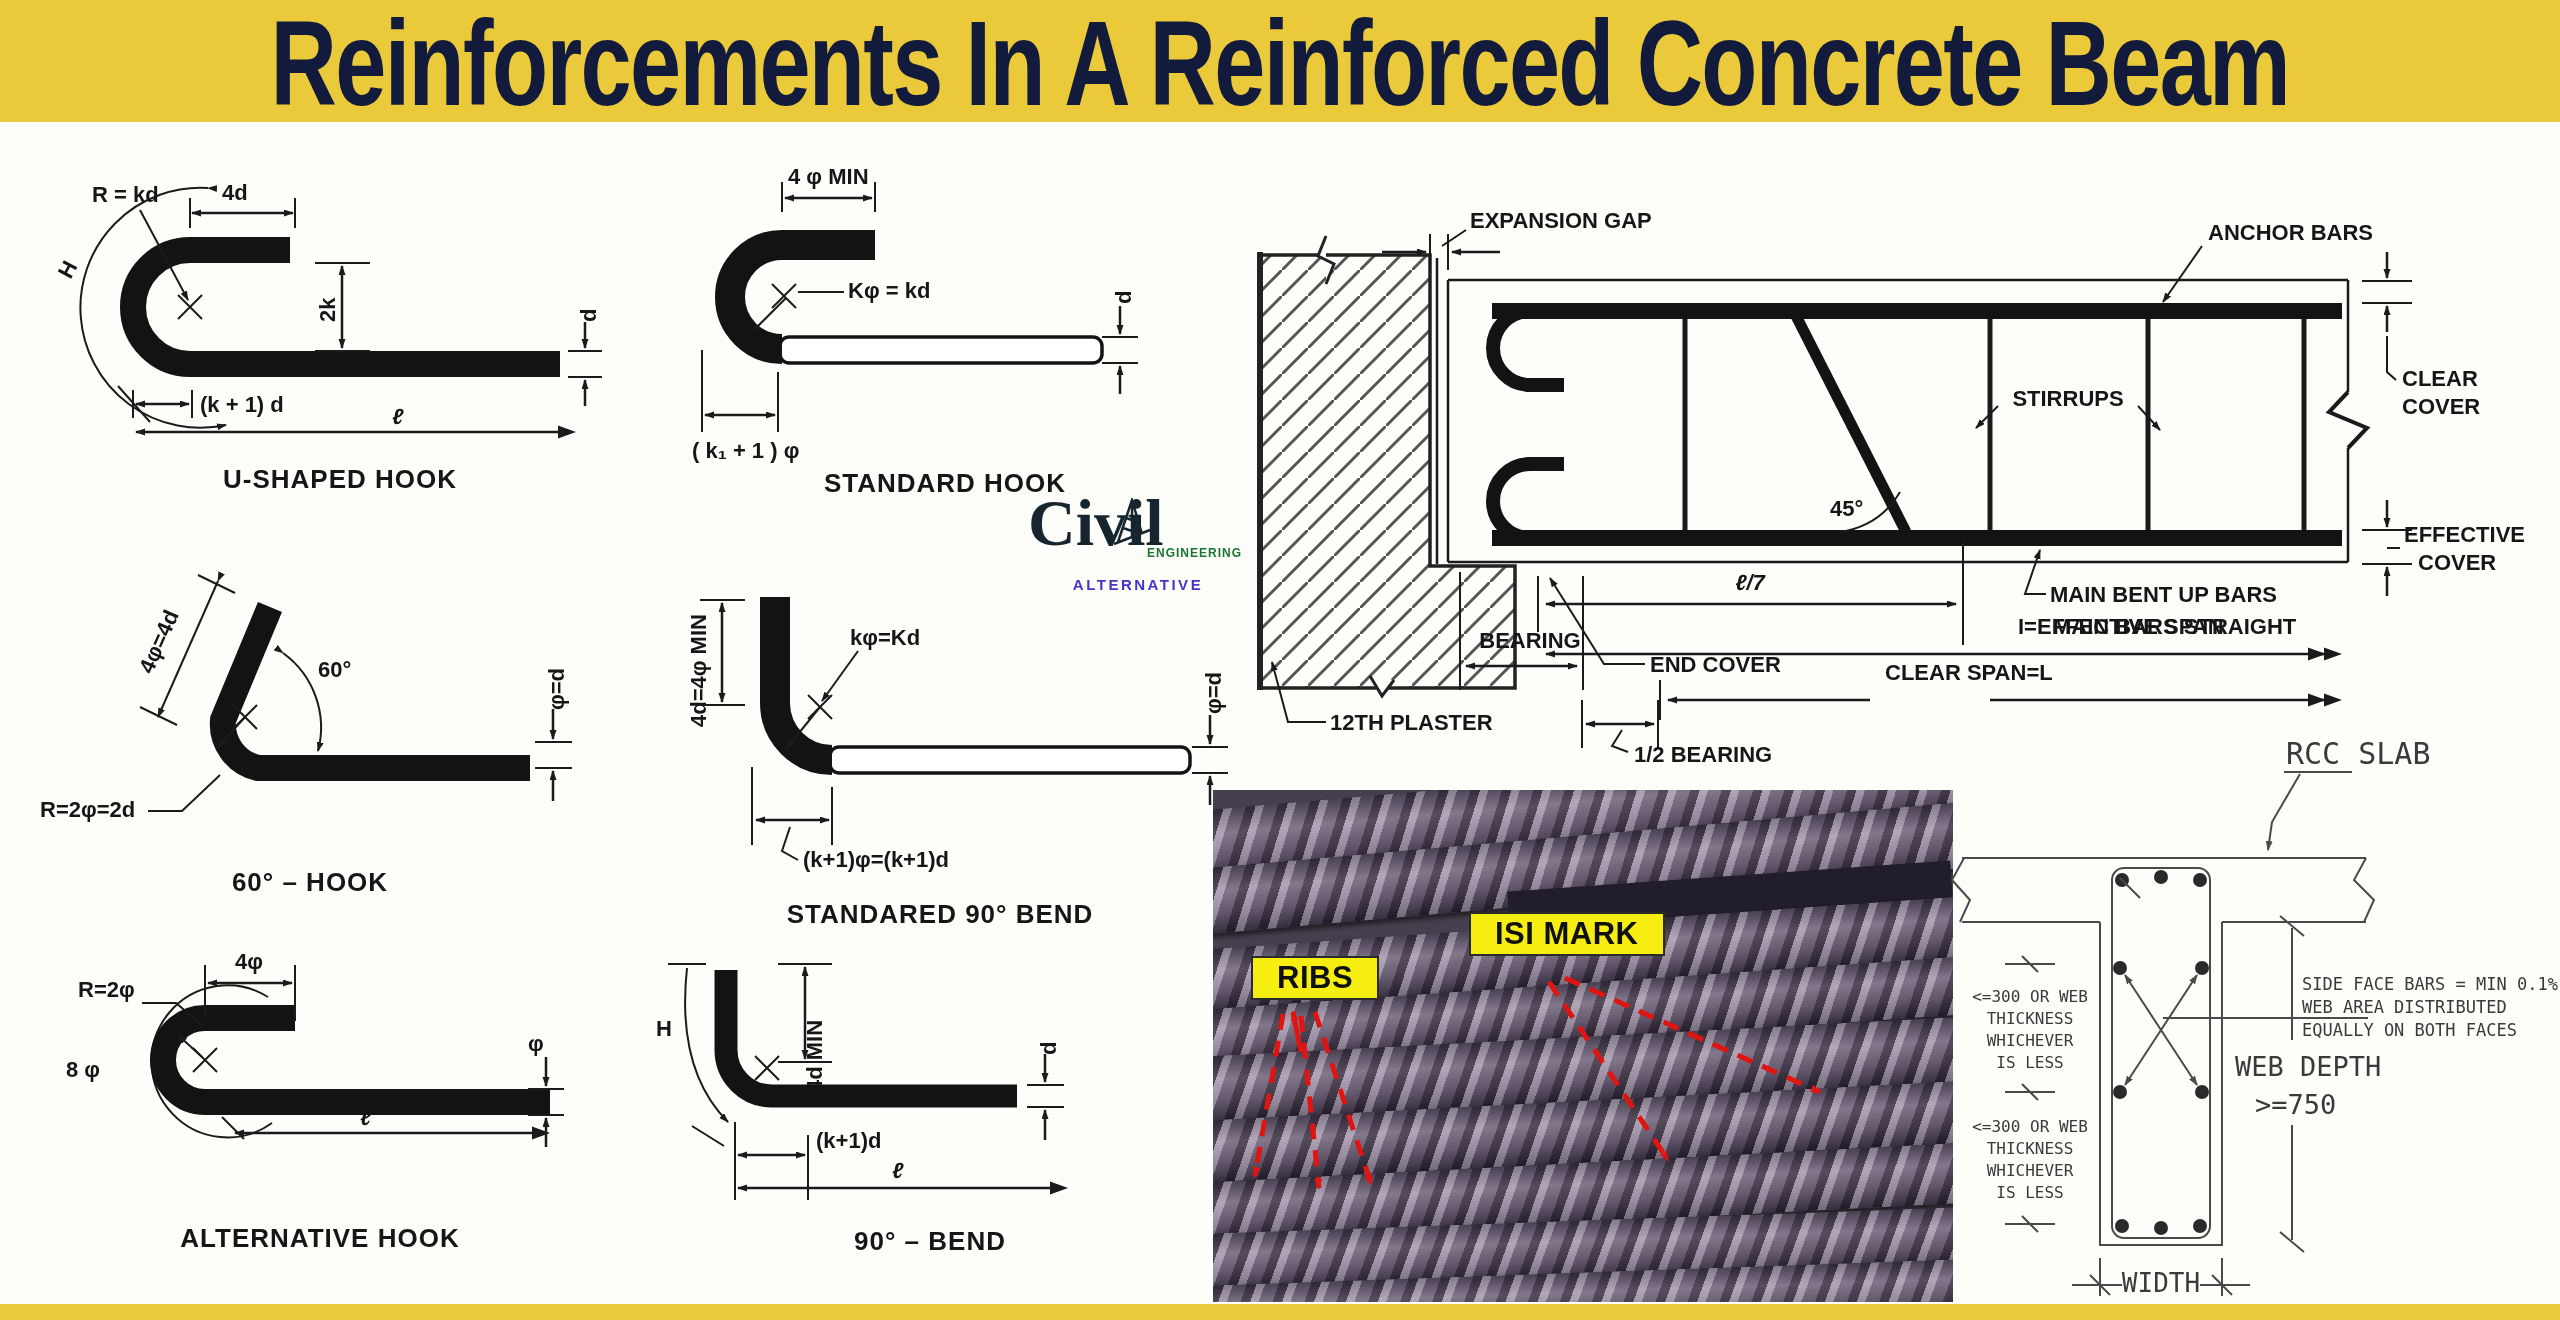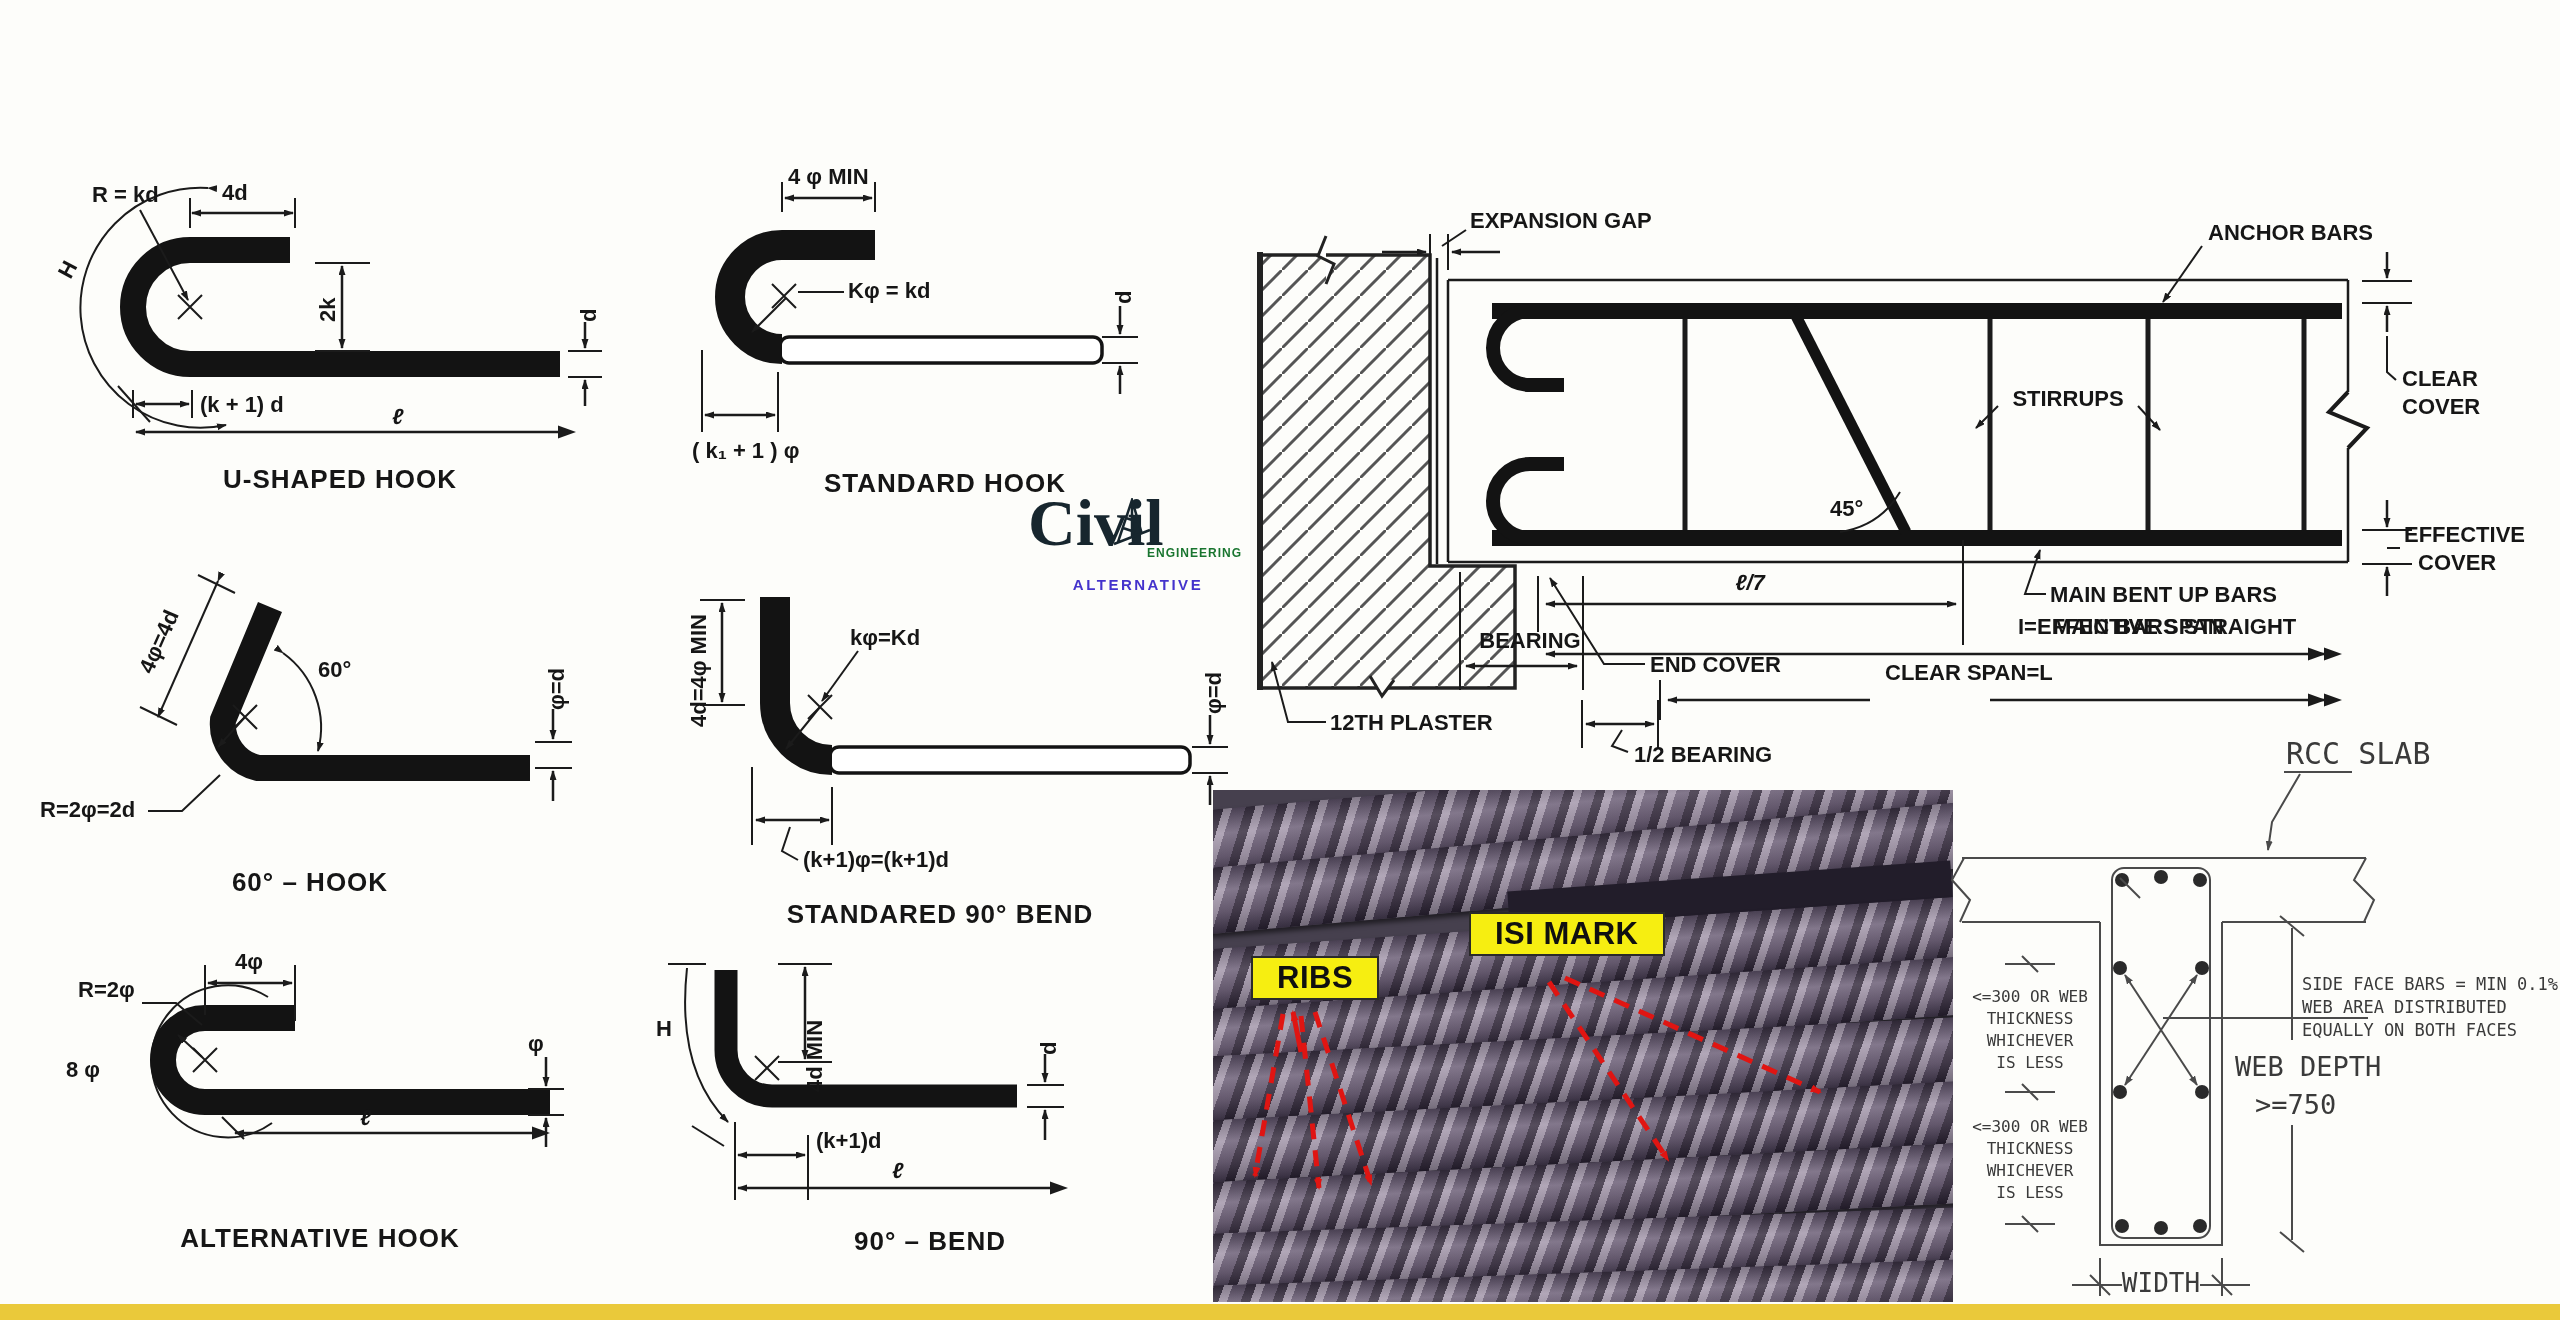--- a/index.html
+++ b/index.html
@@ -32,20 +32,23 @@
   .civil{font-family:"Liberation Serif",serif;font-weight:bold;font-size:66px;line-height:62px;color:#17262e;}
   .eng{color:#19752f;font-size:12px;font-weight:bold;text-align:right;letter-spacing:1px;margin:-8px 6px 16px 0;}
   .disc{color:#4433cc;font-size:15px;font-weight:bold;letter-spacing:2.5px;text-align:center;}
   .abs{position:absolute;}
 </style>
 </head>
 <body>
 
 <div class="stage">
 
+  <div class="band top">
+    <span class="title">Reinforcements In A Reinforced Concrete Beam</span>
+  </div>
 
   <svg class="abs" style="left:40px;top:150px" width="600" height="360" viewBox="0 0 600 360">
     <defs>
         <marker id="a1" markerWidth="11" markerHeight="8" refX="9" refY="3.5" orient="auto" markerUnits="userSpaceOnUse">
           <path d="M0,0 L10,3.5 L0,7 z" fill="#1b1b1b"></path>
         </marker>
       </defs>
     <path class="bar" stroke-width="26" d="M 250,100 H 150 A 57 57 0 1 0 150,214 H 520"></path>
     <path class="dim2" d="M 168,38 A 120 120 0 1 0 186,275" marker-start="url(#a1)" marker-end="url(#a1)"></path>
     <text class="lab" transform="rotate(-62 28 122)" x="22" y="128">H</text>

